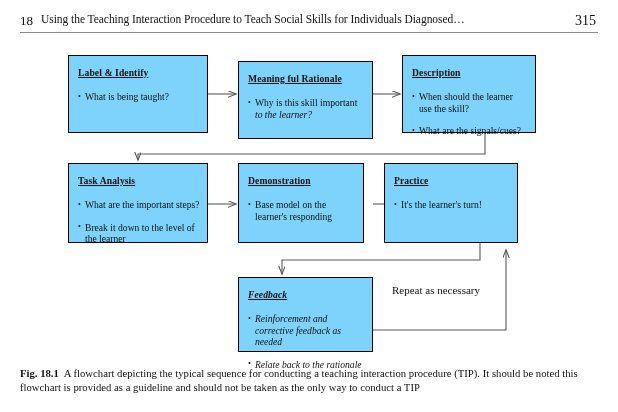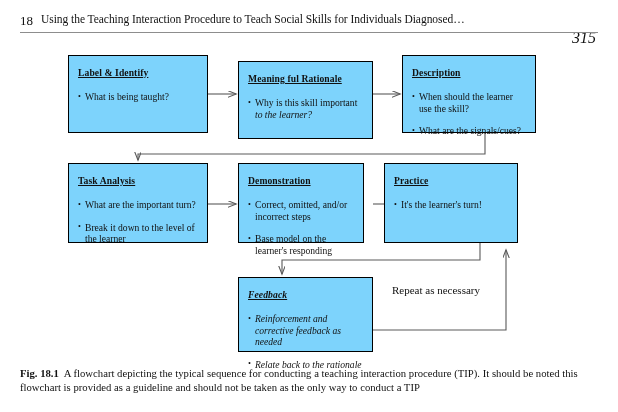--- a/index.html
+++ b/index.html
@@ -35,23 +35,22 @@
     position: absolute;
     left: 41px;
     top: 13px;
     font-size: 11.5px;
     letter-spacing: -0.05px;
     white-space: nowrap;
   }
   #running-head .rh-page {
     position: absolute;
     right: 22px;
-    top: 29px;
-    font-size: 16px;
-    font-style: italic;
+    top: 13px;
+    font-size: 14px;
   }
   #head-rule {
     position: absolute;
     left: 20px;
     top: 32px;
     width: 578px;
     height: 1px;
     background: #8d8d8d;
   }
 
@@ -180,29 +179,28 @@
     <span class="node-title">Description</span>
     <ul>
       <li>When should the learner use the skill?</li>
       <li>What are the signals/cues?</li>
     </ul>
   </div>
 
   <div class="node" style="left:68px; top:129px; width:140px; height:80px;">
     <span class="node-title">Task Analysis</span>
     <ul>
-      <li>What are the important turn?</li>
+      <li>What are the important steps?</li>
       <li>Break it down to the level of the learner</li>
     </ul>
   </div>
 
   <div class="node" style="left:238px; top:129px; width:126px; height:80px;">
     <span class="node-title">Demonstration</span>
     <ul>
-      <li>Correct, omitted, and/or incorrect steps</li>
       <li>Base model on the learner's responding</li>
     </ul>
   </div>
 
   <div class="node" style="left:384px; top:129px; width:134px; height:80px;">
     <span class="node-title">Practice</span>
     <ul>
       <li>It's the learner's turn!</li>
     </ul>
   </div>

